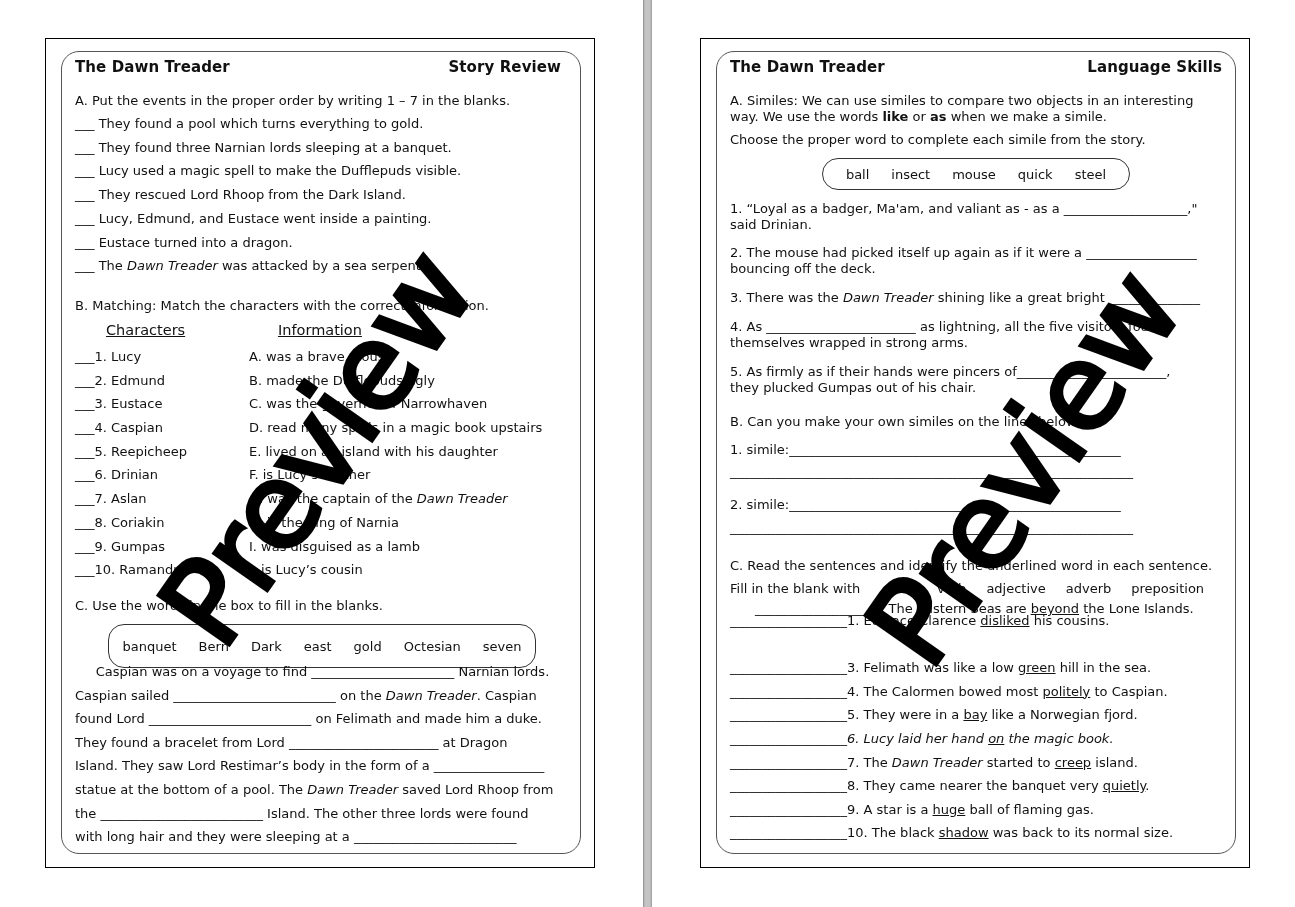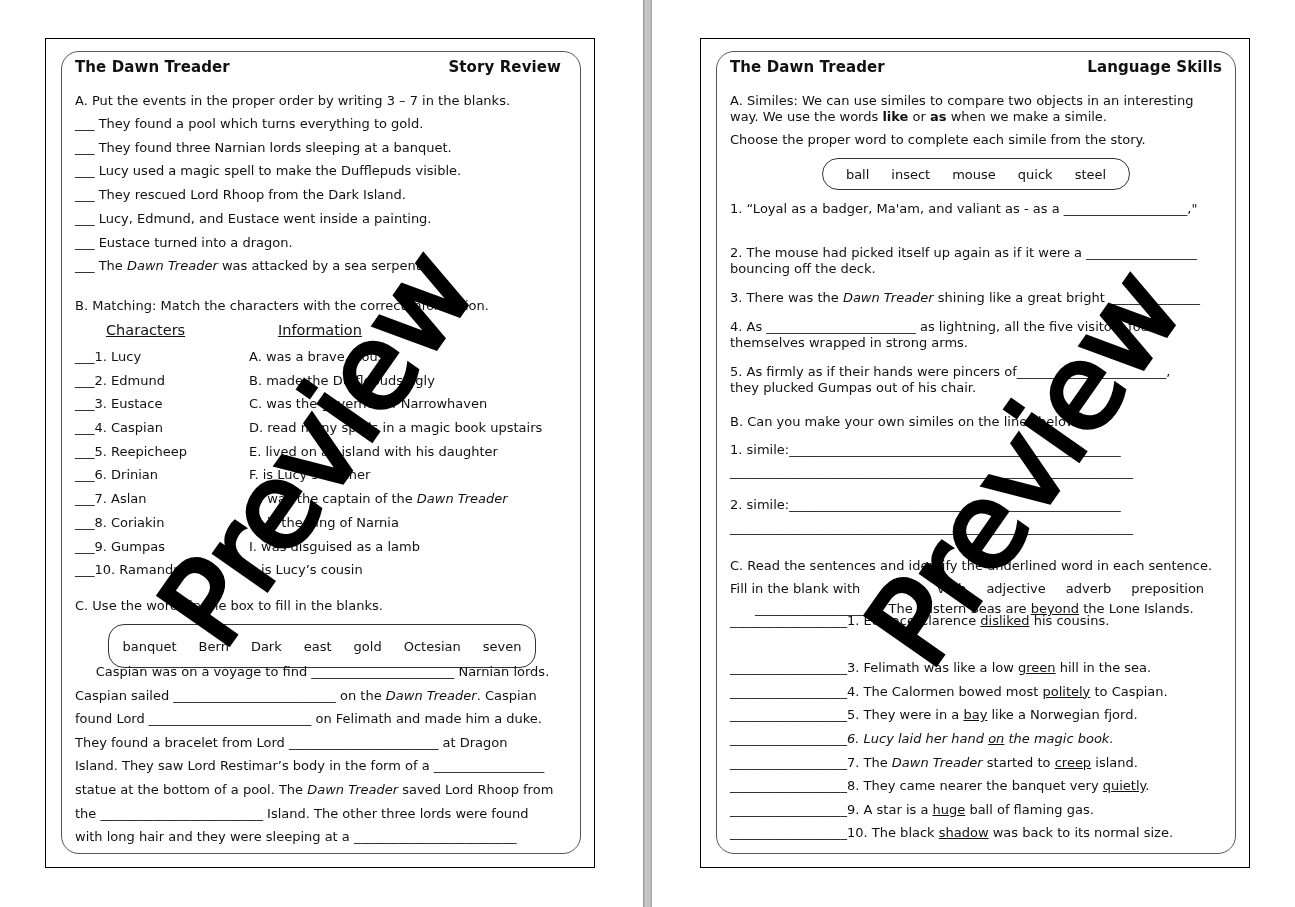--- a/index.html
+++ b/index.html
@@ -40,21 +40,21 @@
 <div class="divider"></div>
 
 <div class="page left">
   <div class="frame"></div>
 
   <div class="hdr" style="position:absolute;left:29px;top:19px;width:486px;">
     <span>The Dawn Treader</span>
     <span>Story Review</span>
   </div>
 
-  <div class="line" style="top:54px;">A. Put the events in the proper order by writing 3 – 7 in the blanks.</div>
+  <div class="line" style="top:54px;">A. Put the events in the proper order by writing 1 – 7 in the blanks.</div>
 
   <div id="events">
       <div class="line" style="top:77px;"><span>___</span><span> </span><span>They found a pool which turns everything to gold.</span><i></i><span></span></div>
       <div class="line" style="top:100.7px;"><span>___</span><span> </span><span>They found three Narnian lords sleeping at a banquet.</span><i></i><span></span></div>
       <div class="line" style="top:124.4px;"><span>___</span><span> </span><span>Lucy used a magic spell to make the Dufflepuds visible.</span><i></i><span></span></div>
       <div class="line" style="top:148.1px;"><span>___</span><span> </span><span>They rescued Lord Rhoop from the Dark Island.</span><i></i><span></span></div>
       <div class="line" style="top:171.8px;"><span>___</span><span> </span><span>Lucy, Edmund, and Eustace went inside a painting.</span><i></i><span></span></div>
       <div class="line" style="top:195.5px;"><span>___</span><span> </span><span>Eustace turned into a dragon.</span><i></i><span></span></div>
       <div class="line" style="top:219.2px;"><span>___</span><span> </span><span>The </span><i>Dawn Treader</i><span> was attacked by a sea serpent.</span></div>
     </div>
@@ -130,20 +130,21 @@
       <span>ball</span>
       <span>insect</span>
       <span>mouse</span>
       <span>quick</span>
       <span>steel</span>
     </div>
 
   <div id="similes">
       <div class="para" style="top:162px;">
         <div style="white-space: nowrap;"><span>1. “Loyal as a badger, Ma'am, and valiant as - as a ___________________,"</span><i></i><span></span></div>
+        <div>said Drinian.</div>
       </div>
       <div class="para" style="top:206px;">
         <div style="white-space: nowrap;"><span>2. The mouse had picked itself up again as if it were a _________________</span><i></i><span></span></div>
         <div>bouncing off the deck.</div>
       </div>
       <div class="para" style="top:251px;">
         <div style="white-space: nowrap;"><span>3. There was the </span><i>Dawn Treader</i><span> shining like a great bright ______________</span></div>
         <div></div>
       </div>
       <div class="para" style="top:280px;">

